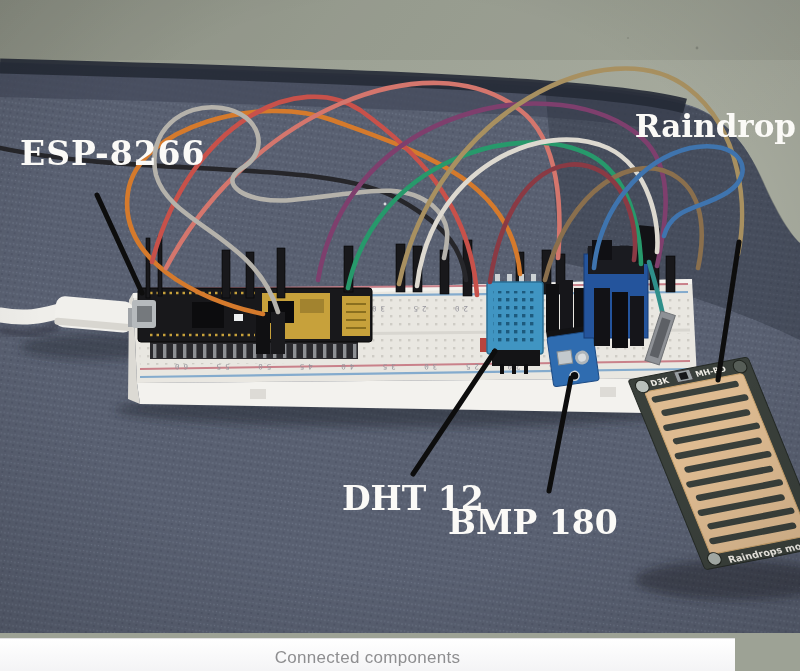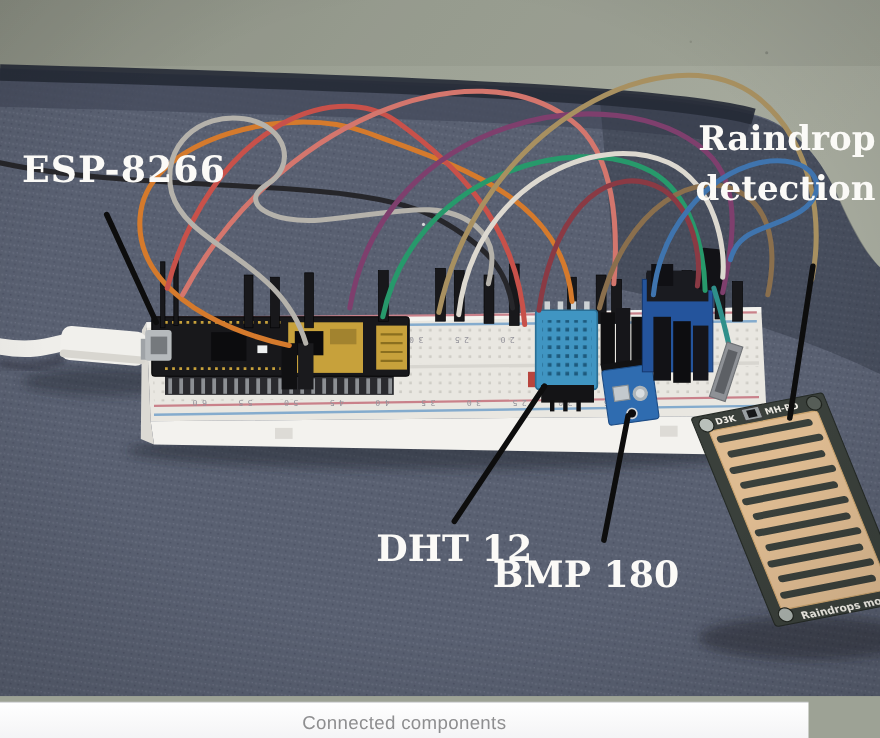--- a/index.html
+++ b/index.html
@@ -246,21 +246,20 @@
         <path d="M571,378 L549,491"></path>
         <path d="M739,242 L718,380"></path>
       </g>
 
       <rect x="0" y="0" width="800" height="633" fill="url(#vign)"></rect>
     </svg>
 
     <div class="photo-label lbl-esp">ESP-8266</div>
     <div class="photo-label lbl-rain">
       <div>Raindrop</div>
-      <div>detection</div>
     </div>
     <div class="photo-label lbl-dht">DHT 12</div>
     <div class="photo-label lbl-bmp">BMP 180</div>
   </div>
 
   <div class="caption-bar">
     <span class="caption-text">Connected components</span>
   </div>
 </div>
 

